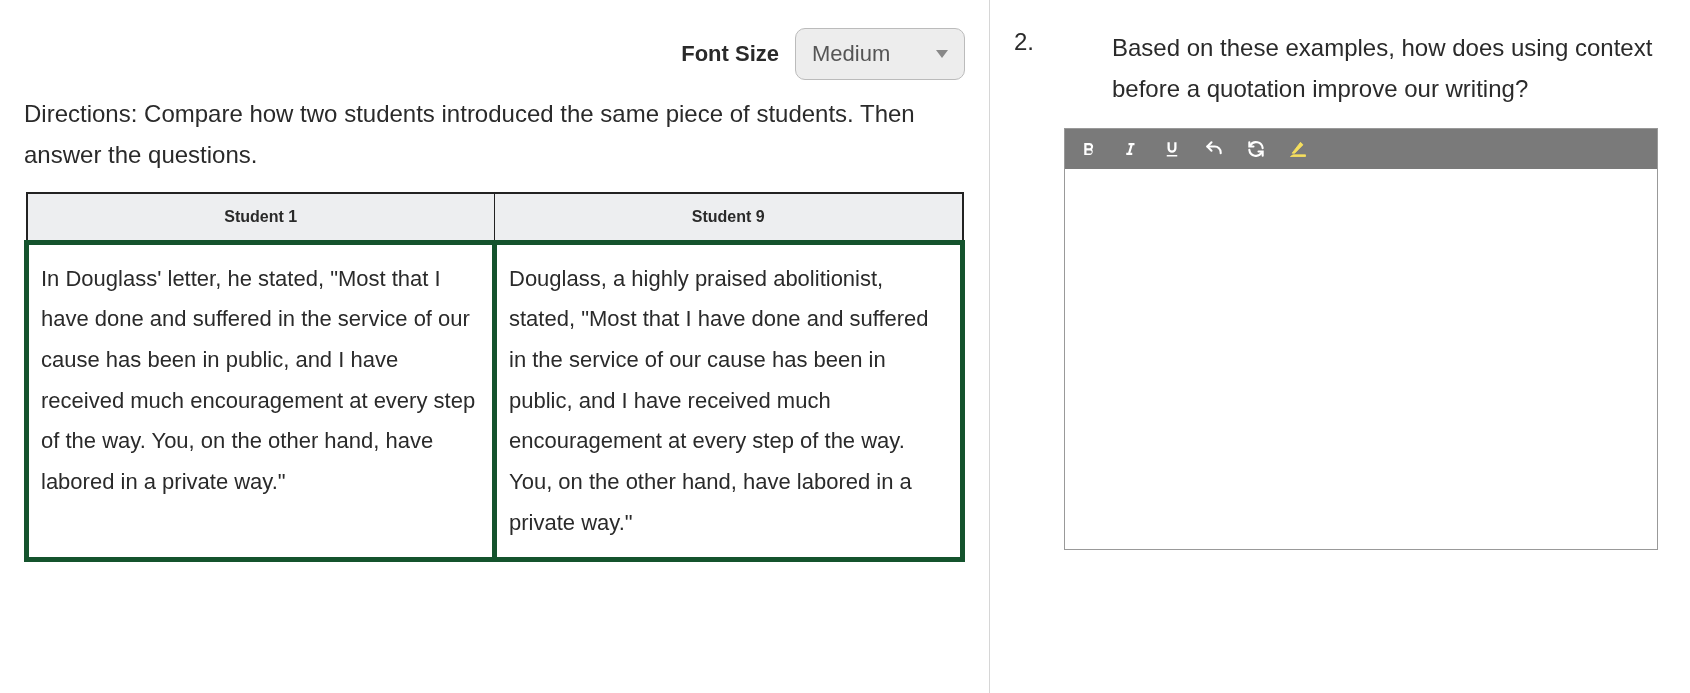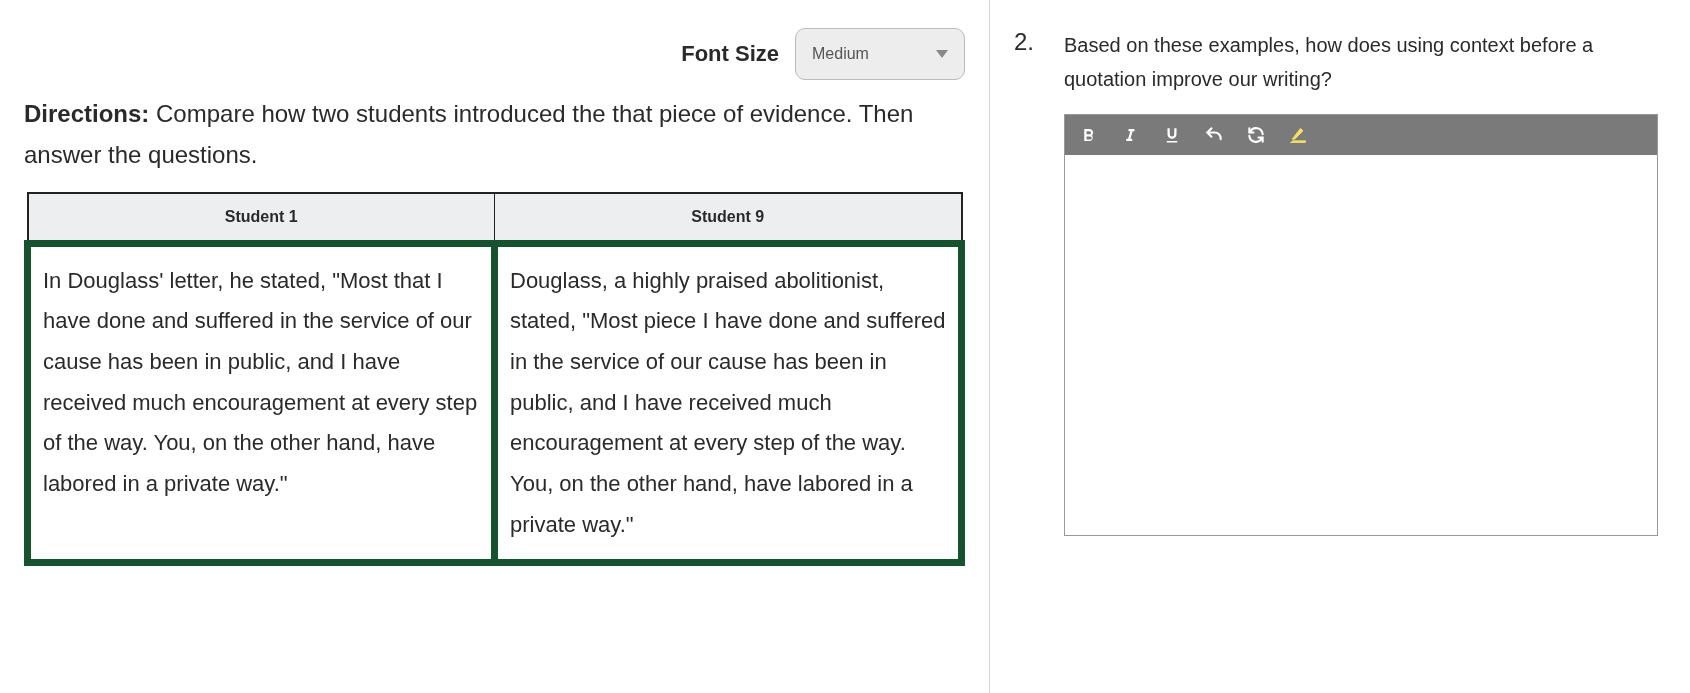--- a/index.html
+++ b/index.html
@@ -35,60 +35,60 @@
     .font-size-select {
       display: flex;
       align-items: center;
       justify-content: space-between;
       width: 170px;
       height: 52px;
       padding: 0 16px;
       background: #ededed;
       border: 1px solid #bbb;
       border-radius: 10px;
-      font-size: 16px;
+      font-size: 22px;
       color: #555;
       cursor: pointer;
     }
     .caret-down {
       width: 0; height: 0;
       border-left: 6px solid transparent;
       border-right: 6px solid transparent;
       border-top: 8px solid #888;
     }
     .directions {
       line-height: 1.7;
       margin-bottom: 16px;
       font-size: 24px;
     }
-    .directions-label { font-weight: 700; }
+    .directions-label { font-weight: 400; }
     table.compare {
       width: 100%;
       border-collapse: collapse;
       border: 2px solid #222;
     }
     table.compare th {
       background: #edeef0;
       font-weight: 700;
       font-size: 16px;
       padding: 14px 8px;
       border: 1px solid #222;
       text-align: center;
     }
     table.compare td {
-      border: 7px solid #14532d;
+      border: 5px solid #14532d;
       padding: 14px 12px;
       vertical-align: top;
       font-size: 22px;
       line-height: 1.85;
       width: 50%;
     }
     .question-row { display: flex; gap: 22px; }
     .qnum { font-size: 24px; min-width: 28px; }
-    .qtext { font-size: 20px; line-height: 1.7; margin-bottom: 18px; }
+    .qtext { font-size: 24px; line-height: 1.7; margin-bottom: 18px; margin-left: 48px; }
     .editor {
       border: 1px solid #999;
     }
     .toolbar {
       background: #7a7a7a;
       height: 40px;
       display: flex;
       align-items: center;
       gap: 16px;
       padding: 0 10px;
@@ -120,34 +120,34 @@
   <div class="font-size-row">
     <span class="font-size-label">Font Size</span>
     <div class="font-size-select">
       <span>Medium</span>
       <span class="caret-down"></span>
     </div>
   </div>
 
   <p class="directions">
     <span class="directions-label">Directions:</span>
-    <span>Compare how two students introduced the that piece of evidence. Then answer the questions.</span>
+    <span>Compare how two students introduced the same piece of students. Then answer the questions.</span>
   </p>
 
   <table class="compare">
     <thead>
       <tr>
         <th>Student 1</th>
         <th>Student 9</th>
       </tr>
     </thead>
     <tbody>
       <tr>
         <td>In Douglass' letter, he stated, "Most that I have done and suffered in the service of our cause has been in public, and I have received much encouragement at every step of the way. You, on the other hand, have labored in a private way."</td>
-        <td>Douglass, a highly praised abolitionist, stated, "Most piece I have done and suffered in the service of our cause has been in public, and I have received much encouragement at every step of the way. You, on the other hand, have labored in a private way."</td>
+        <td>Douglass, a highly praised abolitionist, stated, "Most that I have done and suffered in the service of our cause has been in public, and I have received much encouragement at every step of the way. You, on the other hand, have labored in a private way."</td>
       </tr>
     </tbody>
   </table>
 </div>
 
 <div class="right-pane">
   <div class="question-row">
     <div class="qnum">2.</div>
     <div class="qcontent">
       <p class="qtext">Based on these examples, how does using context before a quotation improve our writing?</p>

